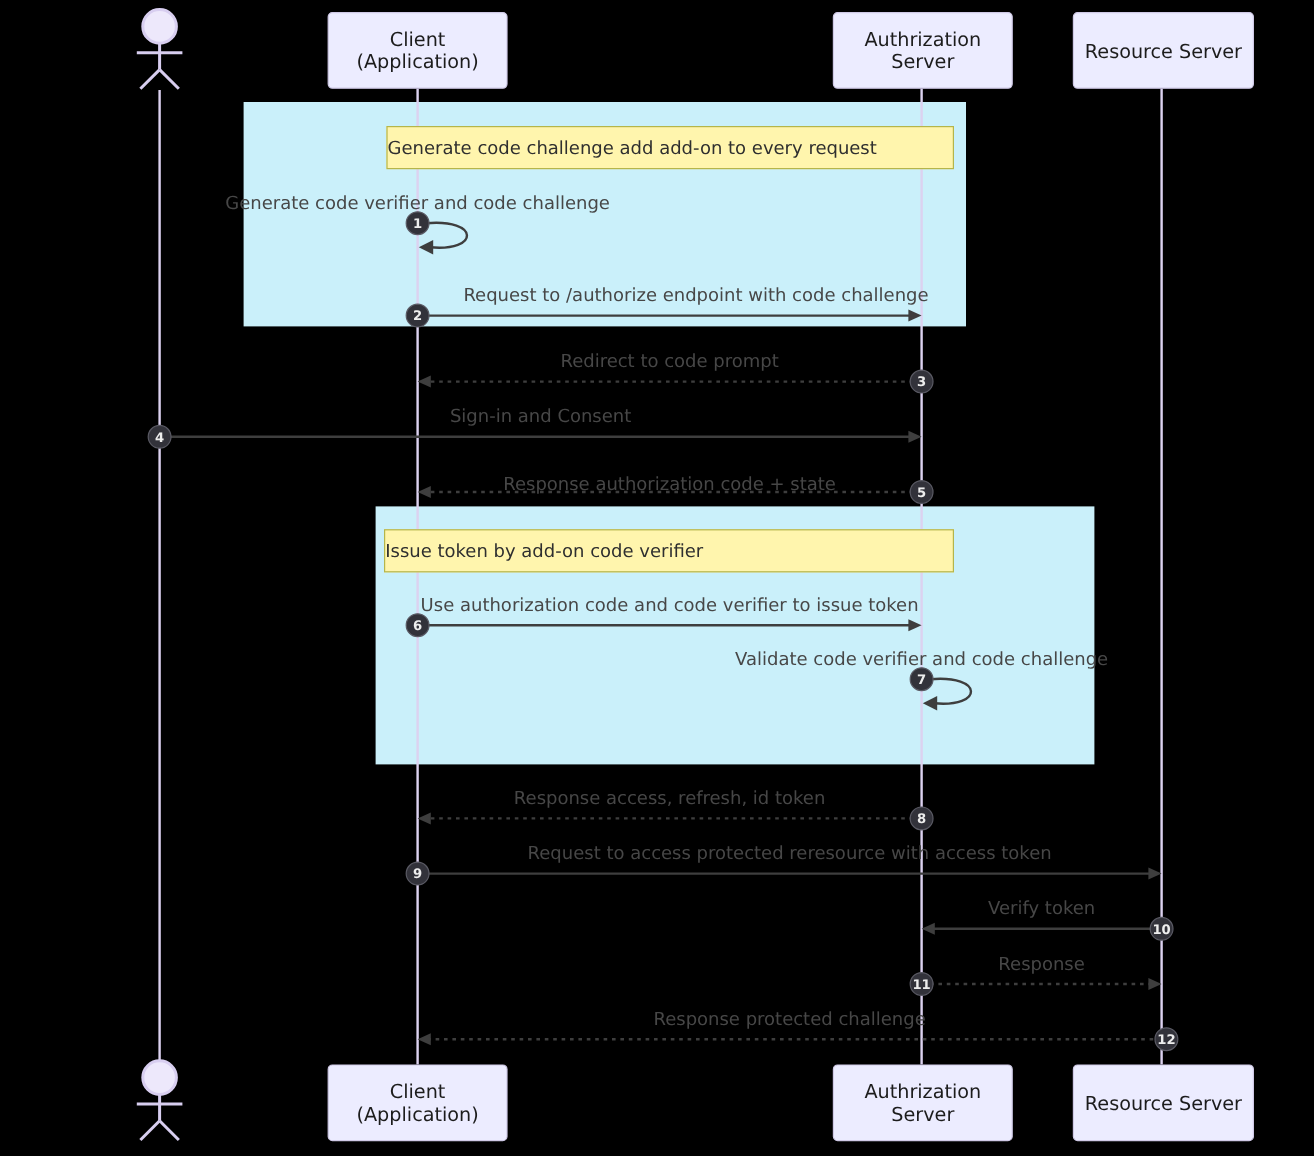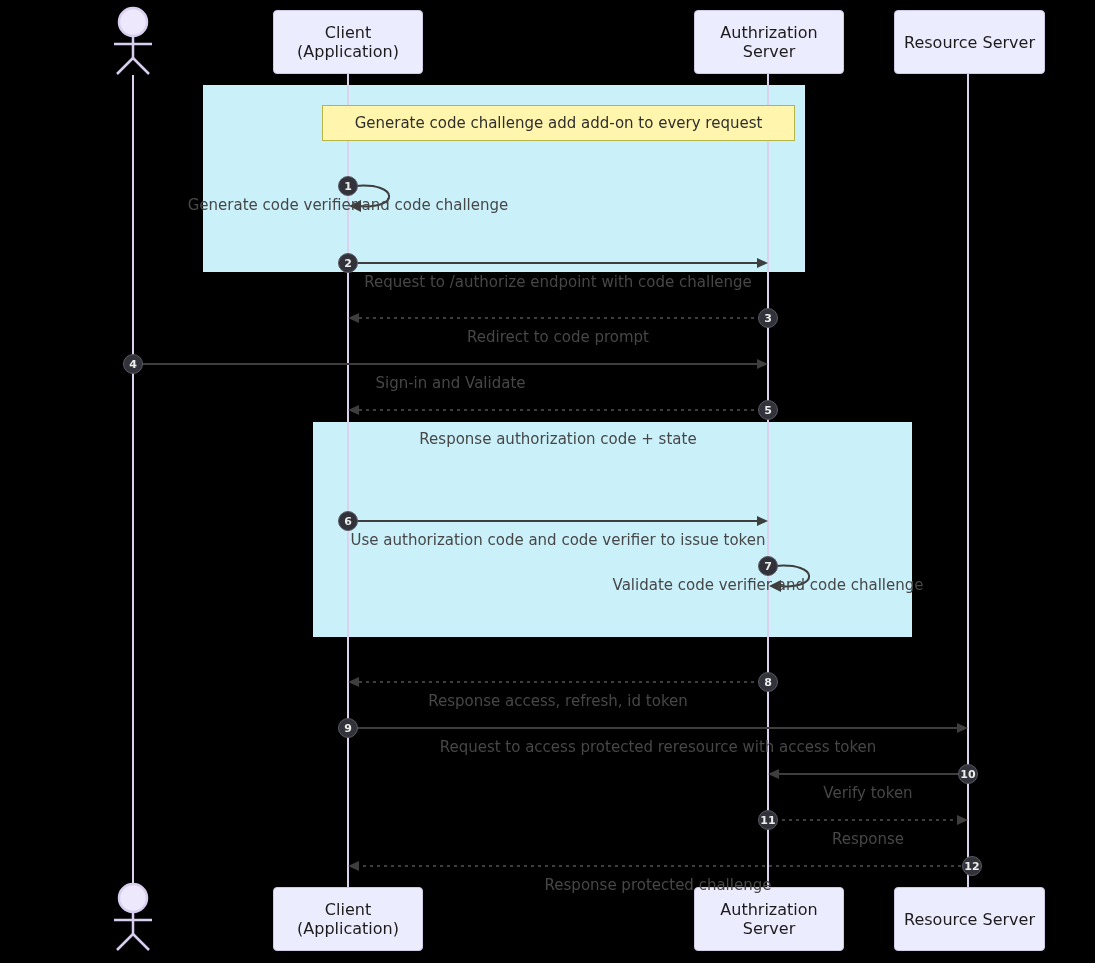--- a/index.html
+++ b/index.html
@@ -37,21 +37,21 @@
     z-index: 5;
     box-sizing: border-box;
     text-align: center;
   }
   .note {
     position: absolute;
     background: var(--c-note, #FFF5AD);
     border: 1px solid var(--c-note-border, #B5B54A);
     display: flex;
     align-items: center;
-    justify-content: center;
+    justify-content: flex-start;
     font-size: 15px;
     color: var(--c-note-text, #2f2f2f);
     z-index: 4;
     box-sizing: border-box;
     text-align: center;
   }
   .actor-svg { position: absolute; z-index: 3; }
   #arrows {
     position: absolute;
     left: 0; top: 0;
@@ -60,21 +60,20 @@
   }
   .msg-label {
     position: absolute;
     transform: translateX(-50%);
     white-space: nowrap;
     font-size: 15px;
     color: var(--c-msg-text, #474747);
     z-index: 5;
     height: 20px;
     line-height: 20px;
-    margin-top: 36px;
   }
   .badge {
     position: absolute;
     width: 20px;
     height: 20px;
     margin-left: -10px;
     margin-top: -10px;
     border-radius: 50%;
     background: var(--c-badge, #32323A);
     border: 1px solid var(--c-badge-border, #5A5A64);
@@ -133,20 +132,23 @@
   <div class="pbox" style="left:694px; top:887px;">
     <span>Authrization Server</span>
   </div>
   <div class="pbox" style="left:894px; top:887px; width:151px;">
     <span>Resource Server</span>
   </div>
 
   <div class="note" style="left:322px; top:105px; width:473px; height:36px;">
     <span>Generate code challenge add add-on to every request</span>
   </div>
+  <div class="note" style="left:320px; top:441px; width:475px; height:36px;">
+    <span>Issue token by add-on code verifier</span>
+  </div>
 
   <svg id="arrows" width="1095" height="963" viewBox="0 0 1095 963">
       <path d="M 355,186 C 400,182 400,210 358,206" fill="none" stroke="#3E3E3E" stroke-width="2"></path>
       <polygon points="349,206 361,200 361,212" fill="#3E3E3E"></polygon>
       <line x1="348" y1="263" x2="764" y2="263" stroke="#3E3E3E" stroke-width="2"></line>
       <polygon points="768,263 757,258 757,268" fill="#3E3E3E"></polygon>
       <line x1="768" y1="318" x2="352" y2="318" stroke="#3E3E3E" stroke-width="2" stroke-dasharray="3,4"></line>
       <polygon points="348,318 359,313 359,323" fill="#3E3E3E"></polygon>
       <line x1="133" y1="364" x2="764" y2="364" stroke="#3E3E3E" stroke-width="2"></line>
       <polygon points="768,364 757,359 757,369" fill="#3E3E3E"></polygon>
@@ -163,25 +165,25 @@
       <line x1="968" y1="774" x2="772" y2="774" stroke="#3E3E3E" stroke-width="2"></line>
       <polygon points="768,774 779,769 779,779" fill="#3E3E3E"></polygon>
       <line x1="768" y1="820" x2="964" y2="820" stroke="#3E3E3E" stroke-width="2" stroke-dasharray="3,4"></line>
       <polygon points="968,820 957,815 957,825" fill="#3E3E3E"></polygon>
       <line x1="968" y1="866" x2="352" y2="866" stroke="#3E3E3E" stroke-width="2" stroke-dasharray="3,4"></line>
       <polygon points="348,866 359,861 359,871" fill="#3E3E3E"></polygon>
     </svg>
 
 <div class="msg-label" style="left: 348px; top: 159px;">Generate code verifier and code challenge</div>
     <div class="badge" style="left: 348px; top: 186px;">1</div>
-    <div class="msg-label" style="left: 558px; top: 236px; text-align: right;">Request to /authorize endpoint with code challenge</div>
+    <div class="msg-label" style="left: 580px; top: 236px; text-align: right;">Request to /authorize endpoint with code challenge</div>
     <div class="badge" style="left: 348px; top: 263px;">2</div>
     <div class="msg-label" style="left: 558px; top: 291px;">Redirect to code prompt</div>
     <div class="badge" style="left: 768px; top: 318px;">3</div>
-    <div class="msg-label" style="left: 450.5px; top: 337px;">Sign-in and Validate</div>
+    <div class="msg-label" style="left: 450.5px; top: 337px;">Sign-in and Consent</div>
     <div class="badge" style="left: 133px; top: 364px;">4</div>
     <div class="msg-label" style="left: 558px; top: 393px;">Response authorization code + state</div>
     <div class="badge" style="left: 768px; top: 410px;">5</div>
     <div class="msg-label" style="left: 558px; top: 494px;">Use authorization code and code verifier to issue token</div>
     <div class="badge" style="left: 348px; top: 521px;">6</div>
     <div class="msg-label" style="left: 768px; top: 539px;">Validate code verifier and code challenge</div>
     <div class="badge" style="left: 768px; top: 566px;">7</div>
     <div class="msg-label" style="left: 558px; top: 655px;">Response access, refresh, id token</div>
     <div class="badge" style="left: 768px; top: 682px;">8</div>
     <div class="msg-label" style="left: 658px; top: 701px;">Request to access protected reresource with access token</div>

